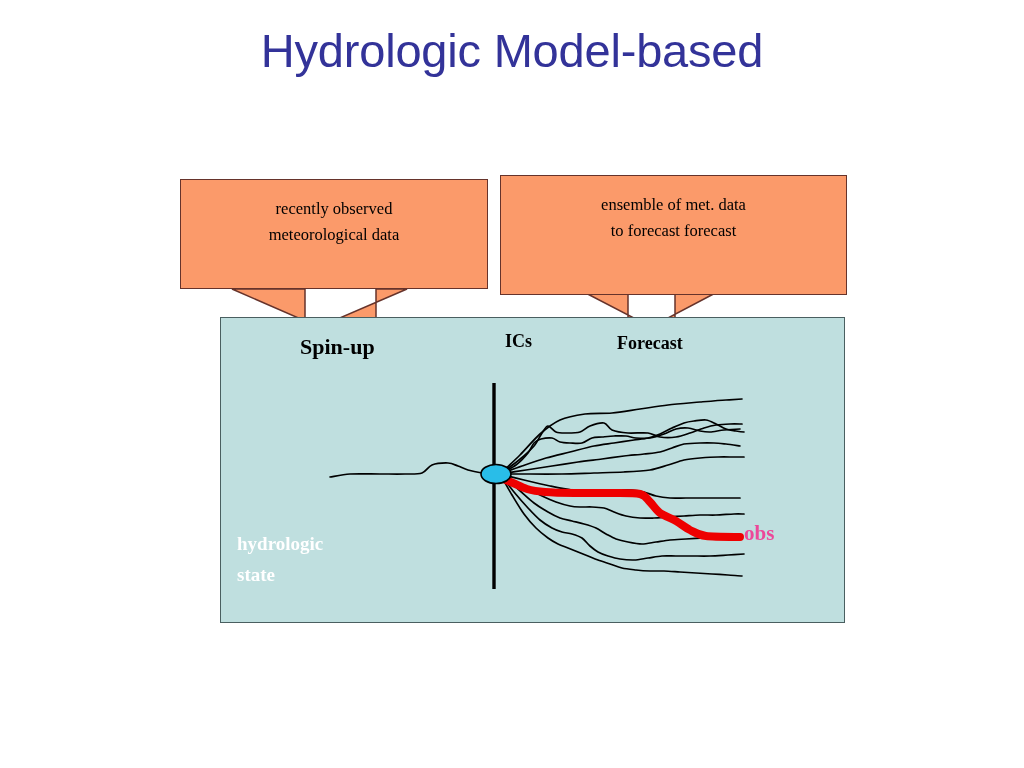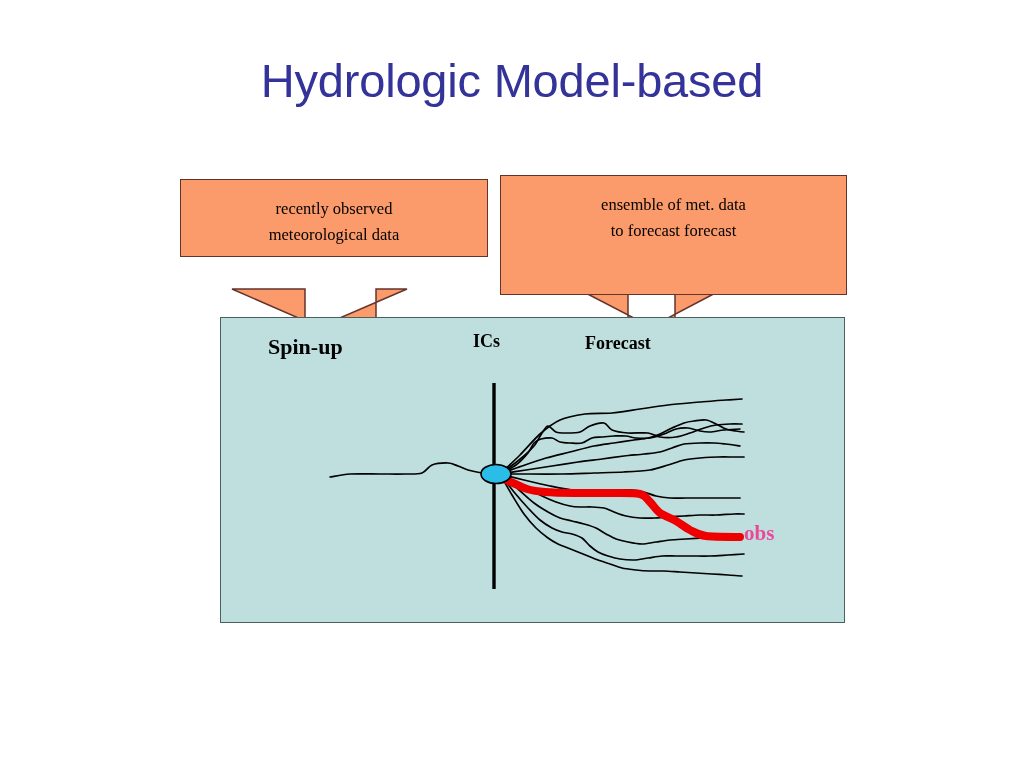--- a/index.html
+++ b/index.html
@@ -30,21 +30,21 @@
     top: 24px;
     width: 800px;
     text-align: center;
     font-family: "Liberation Sans", sans-serif;
     font-size: 47px;
     line-height: 1.14;
     font-weight: 400;
     color: #333399;
     letter-spacing: -0.2px;
   }
-  #title .t-line { display: block; margin-top: 30px; }
+  #title .t-line { display: block; }
 
   
   .orange-box {
     position: absolute;
     background: #fb9a6a;
     border: 1.5px solid #66332b;
     box-sizing: border-box;
   }
   .orange-box .box-text {
     position: absolute;
@@ -52,21 +52,21 @@
     right: 0;
     top: 16px;
     text-align: center;
     font-family: "Liberation Serif", serif;
     font-size: 16.5px;
     line-height: 1.55;
     color: #000000;
   }
   .orange-box .box-text span { display: block; }
 
-  #box-observed { left: 180px; top: 179px; width: 308px; height: 78px; padding-left: 48px; }
+  #box-observed { left: 180px; top: 179px; width: 308px; height: 110px; padding-left: 48px; }
   #box-ensemble { left: 500px; top: 175px; width: 347px; height: 120px; }
 
   
   #panel {
     position: absolute;
     left: 220px;
     top: 317px;
     width: 625px;
     height: 306px;
     background: #bfdfdf;
@@ -74,20 +74,21 @@
     box-sizing: border-box;
   }
 
   
   .panel-label {
     position: absolute;
     font-family: "Liberation Serif", serif;
     font-weight: bold;
     color: #000000;
     white-space: nowrap;
+    margin-left: 32px;
   }
   #label-spinup   { left: 268px; top: 334px; font-size: 22px; }
   #label-ics      { left: 473px; top: 331px; font-size: 18px; text-align: center; }
   #label-forecast { left: 585px; top: 333px; font-size: 18px; }
 
   #label-hydrologic-state {
     position: absolute;
     left: 237px;
     top: 529px;
     font-family: "Liberation Serif", serif;
@@ -170,16 +171,20 @@
 
     <line id="ics-divider" x1="494" y1="383" x2="494" y2="589" stroke="#000000" stroke-width="3.4"></line>
 
     <ellipse id="ic-dot" cx="496" cy="474" rx="15" ry="9.5" fill="#29bde8" stroke="#000000" stroke-width="1.6"></ellipse>
   </svg>
 
   <div class="panel-label" id="label-spinup">Spin-up</div>
   <div class="panel-label" id="label-ics">ICs</div>
   <div class="panel-label" id="label-forecast">Forecast</div>
 
+  <div id="label-hydrologic-state">
+    <span>hydrologic</span>
+    <span>state</span>
+  </div>
 
   <div id="label-obs">obs</div>
 
 </div>
 
 </body></html>

